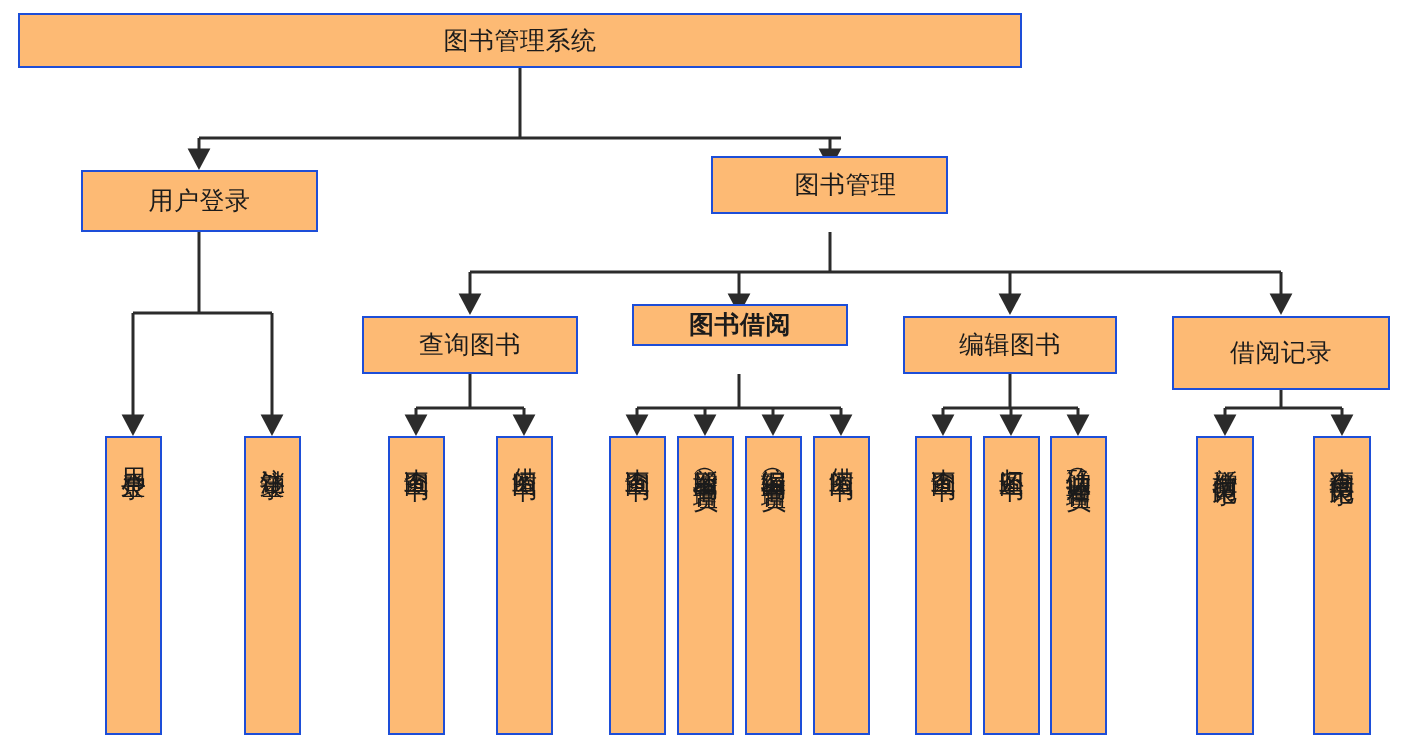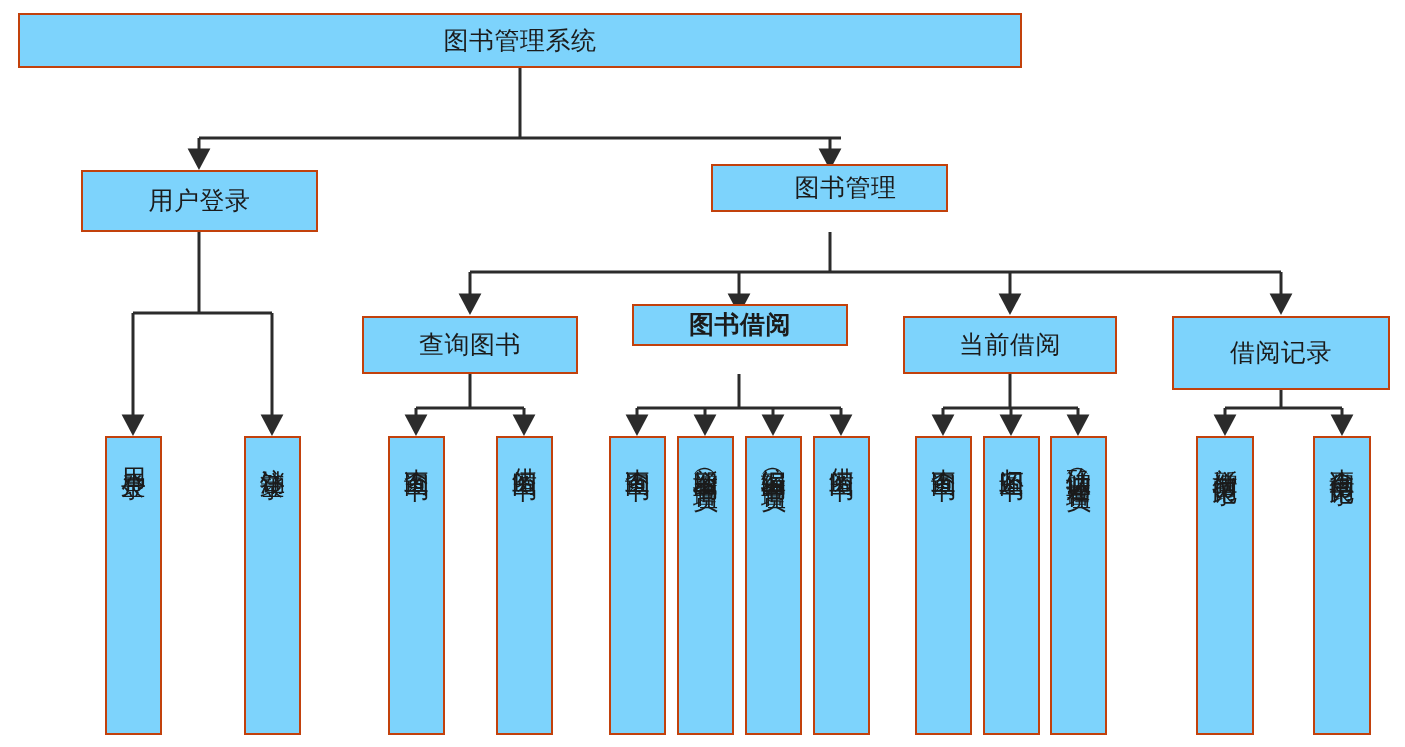--- a/index.html
+++ b/index.html
@@ -22,22 +22,22 @@
     position: absolute;
     left: 0;
     top: 0;
     width: 1405px;
     height: 747px;
     pointer-events: none;
   }
   .node {
     position: absolute;
     box-sizing: border-box;
-    background: #7dd3fc;
-    border: 2px solid #c2410c;
+    background: #fdba74;
+    border: 2px solid #1d4ed8;
     display: flex;
     align-items: center;
     justify-content: center;
     color: #1b1b1b;
   }
   .node-label {
     display: block;
     text-align: center;
     line-height: 1.18;
     letter-spacing: 0.5px;
@@ -139,34 +139,34 @@
   </svg>
 
   <div class="node root horizontal" style="left:18px; top:13px; width:1004px; height:55px;">
     <span class="node-label">图书管理系统</span>
   </div>
 
   <div class="node horizontal" style="left:81px; top:170px; width:237px; height:62px;">
     <span class="node-label">用户登录</span>
   </div>
 
-  <div class="node horizontal" style="left:711px; top:164px; width:237px; height:48px;padding-left:32px;">
+  <div class="node horizontal" style="left:711px; top:156px; width:237px; height:58px;padding-left:32px;">
     <span class="node-label">图书管理</span>
   </div>
 
   <div class="node horizontal" style="left:362px; top:316px; width:216px; height:58px;">
     <span class="node-label">查询图书</span>
   </div>
 
   <div class="node horizontal" style="left:632px; top:304px; width:216px; height:42px;font-weight:bold;">
     <span class="node-label">图书借阅</span>
   </div>
 
   <div class="node horizontal" style="left:903px; top:316px; width:214px; height:58px;">
-    <span class="node-label">当前借阅</span>
+    <span class="node-label">编辑图书</span>
   </div>
 
   <div class="node horizontal" style="left:1172px; top:316px; width:218px; height:74px;">
     <span class="node-label">借阅记录</span>
   </div>
 
   <div class="node vertical" style="left:105px; top:436px; width:57px; height:299px;">
     <span class="node-label">用户登录</span>
   </div>
 

